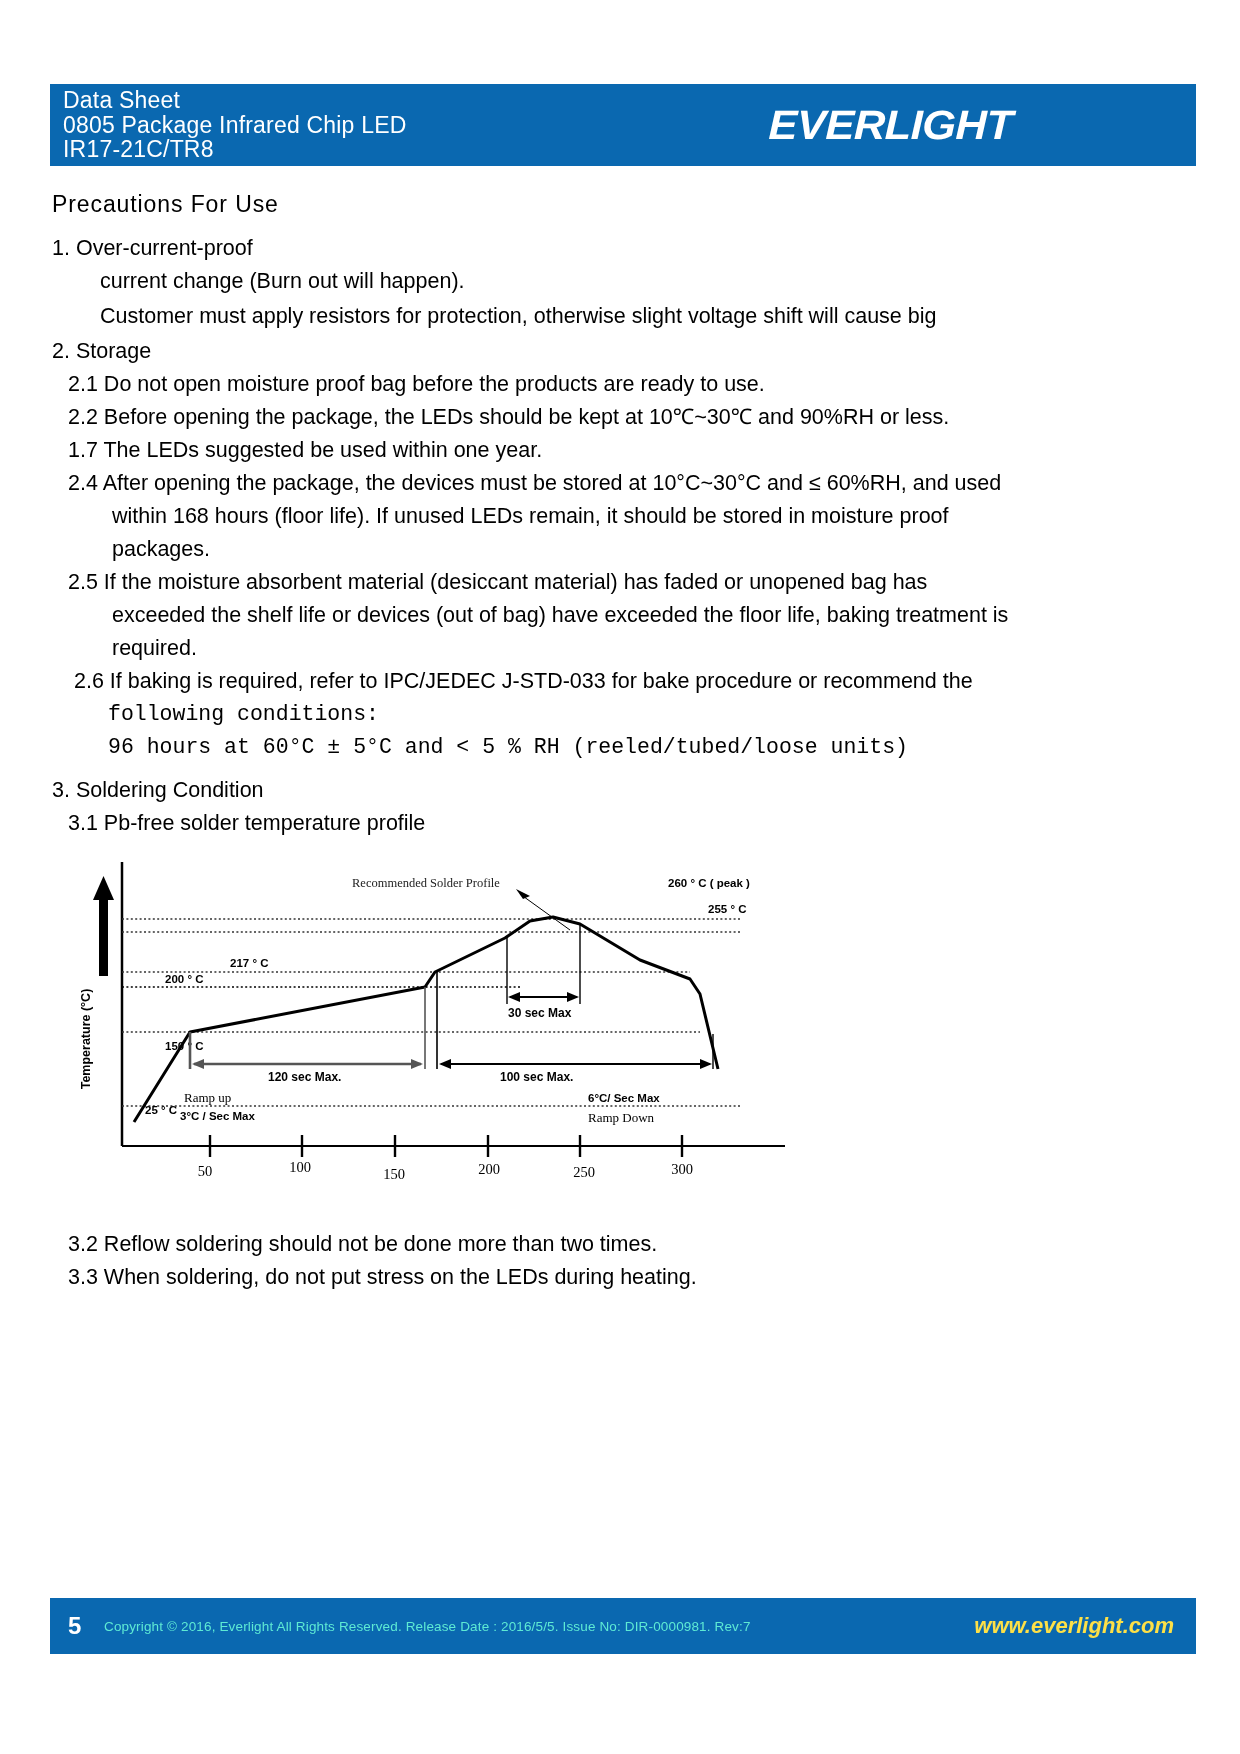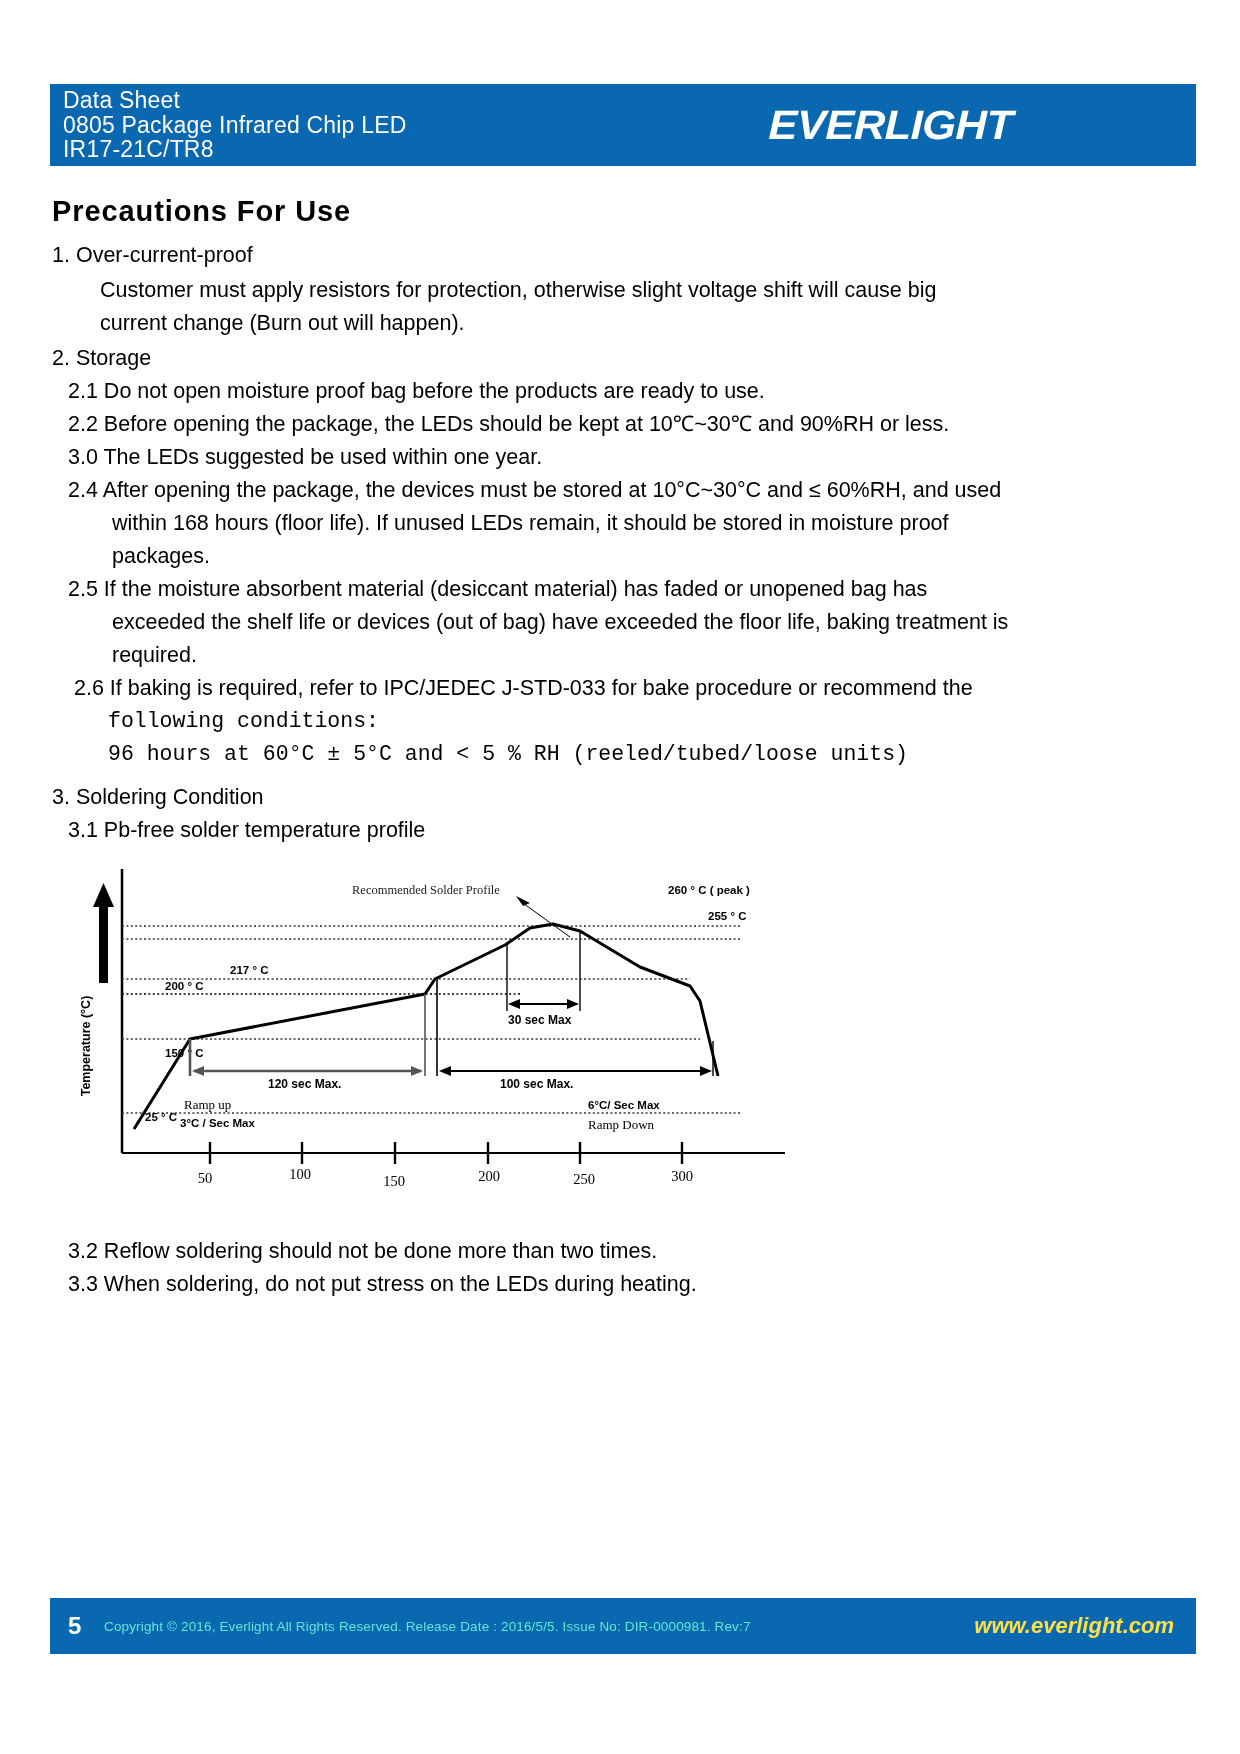--- a/index.html
+++ b/index.html
@@ -47,23 +47,23 @@
   }
 
   
   .content {
     position: absolute;
     left: 0;
     top: 186px;
     width: 1240px;
   }
   h1.page-title {
-    margin: 7px 0 0 52px;
-    font-size: 29px;
-    font-weight: 700;
+    margin: 0 0 0 52px;
+    font-size: 23px;
+    font-weight: 400;
     letter-spacing: 0.9px;
     line-height: 36px;
   }
   .para {
     font-size: 21.5px;
     line-height: 33px;
     white-space: pre;
   }
   .lvl1   { margin-left: 52px; }
   .lvl1b  { margin-left: 100px; }
@@ -128,27 +128,27 @@
     <div>IR17-21C/TR8</div>
   </div>
   <div class="logo">EVERLIGHT</div>
 </div>
 
 <div class="content">
 
   <h1 class="page-title">Precautions For Use</h1>
 
   <div class="para lvl1 gap-m">1. Over-current-proof</div>
+  <div class="para lvl1b">current change (Burn out will happen).</div>
   <div class="para lvl1b gap-s">Customer must apply resistors for protection, otherwise slight voltage shift will cause big</div>
-  <div class="para lvl1b">current change (Burn out will happen).</div>
 
   <div class="para lvl1 gap-s">2. Storage</div>
   <div class="para lvl2">2.1 Do not open moisture proof bag before the products are ready to use.</div>
   <div class="para lvl2">2.2 Before opening the package, the LEDs should be kept at 10℃~30℃ and 90%RH or less.</div>
-  <div class="para lvl2">3.0 The LEDs suggested be used within one year.</div>
+  <div class="para lvl2">1.7 The LEDs suggested be used within one year.</div>
   <div class="para lvl2">2.4 After opening the package, the devices must be stored at 10°C~30°C and ≤ 60%RH, and used</div>
   <div class="para lvl2b">within 168 hours (floor life). If unused LEDs remain, it should be stored in moisture proof</div>
   <div class="para lvl2b">packages.</div>
   <div class="para lvl2">2.5 If the moisture absorbent material (desiccant material) has faded or unopened bag has</div>
   <div class="para lvl2b">exceeded the shelf life or devices (out of bag) have exceeded the floor life, baking treatment is</div>
   <div class="para lvl2b">required.</div>
   <div class="para lvl2c">2.6 If baking is required, refer to IPC/JEDEC J-STD-033 for bake procedure or recommend the</div>
   <div class="para lvl2d">following conditions:</div>
   <div class="para lvl2d">96 hours at 60°C ± 5°C and &lt; 5 % RH (reeled/tubed/loose units)</div>
 

